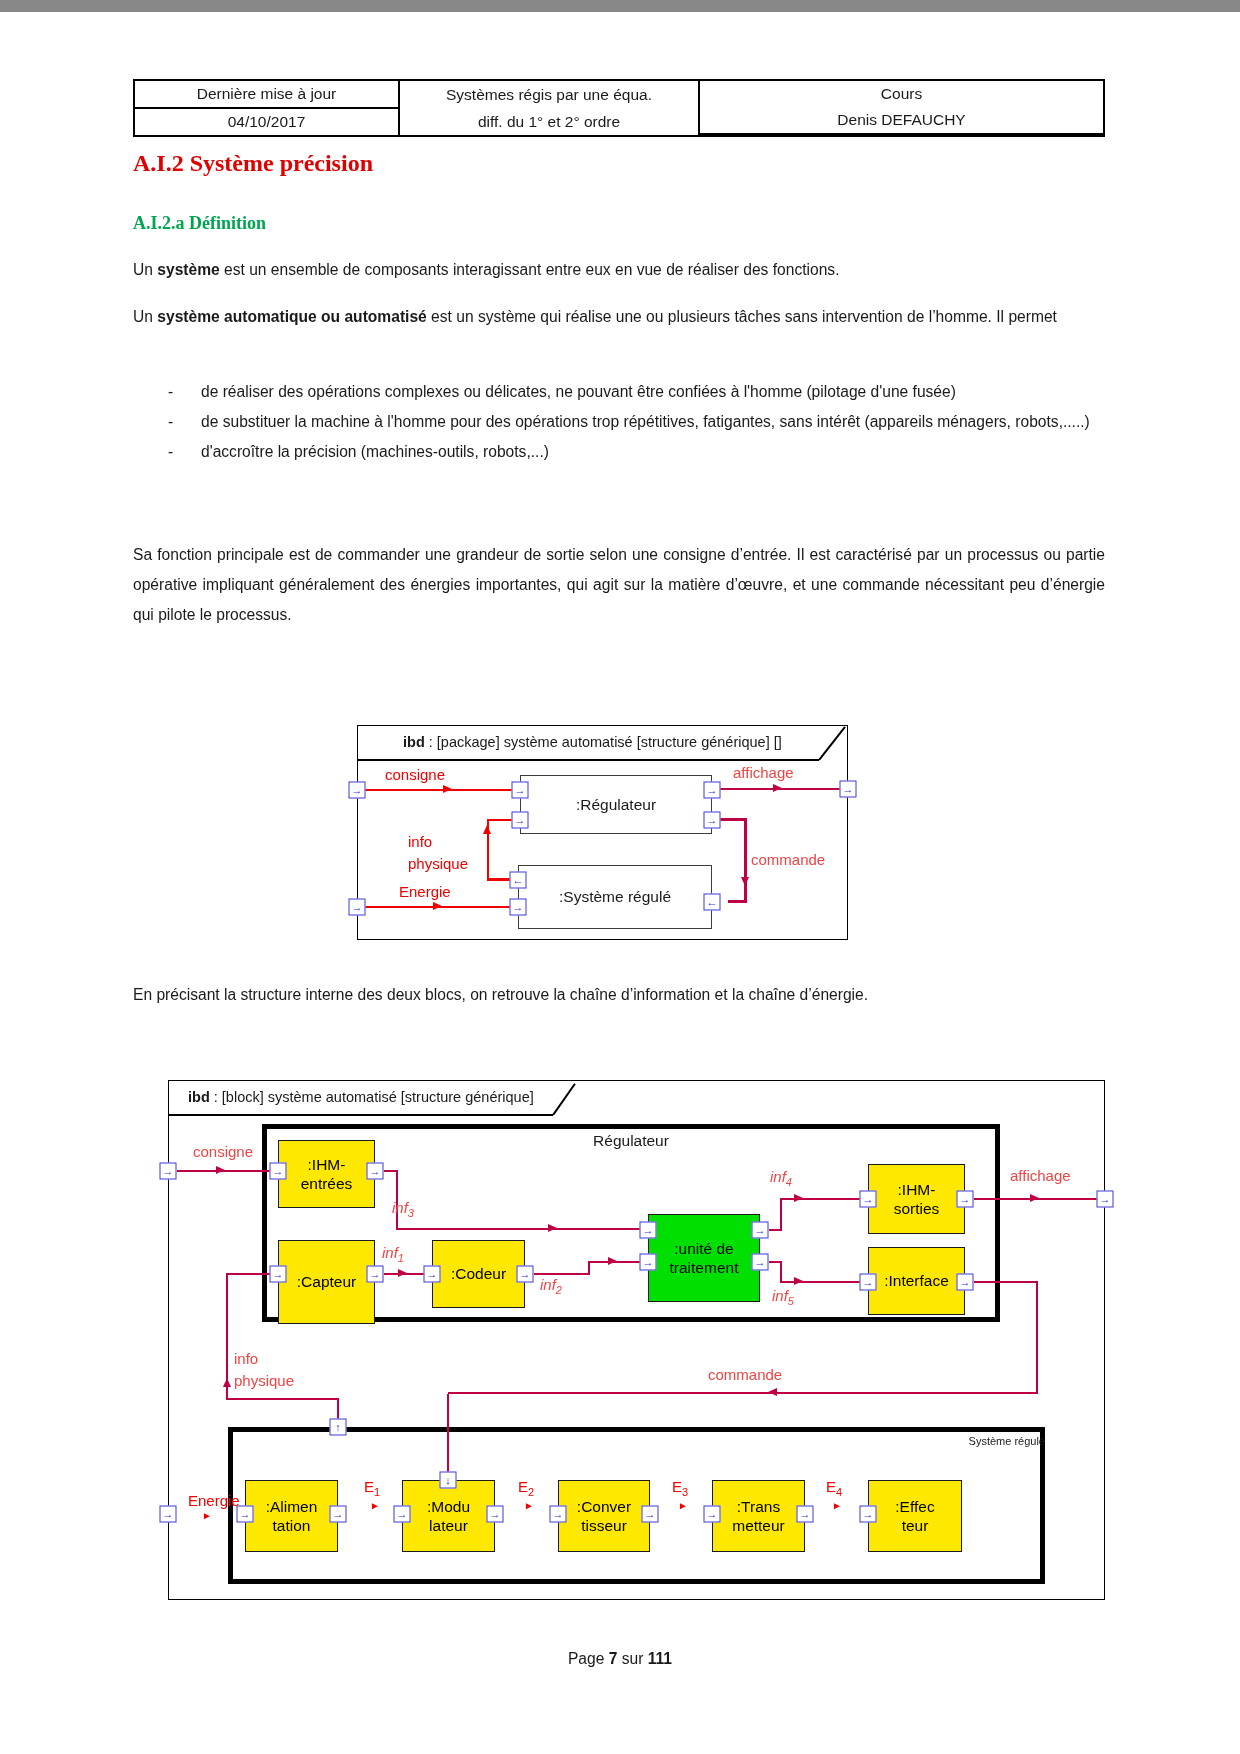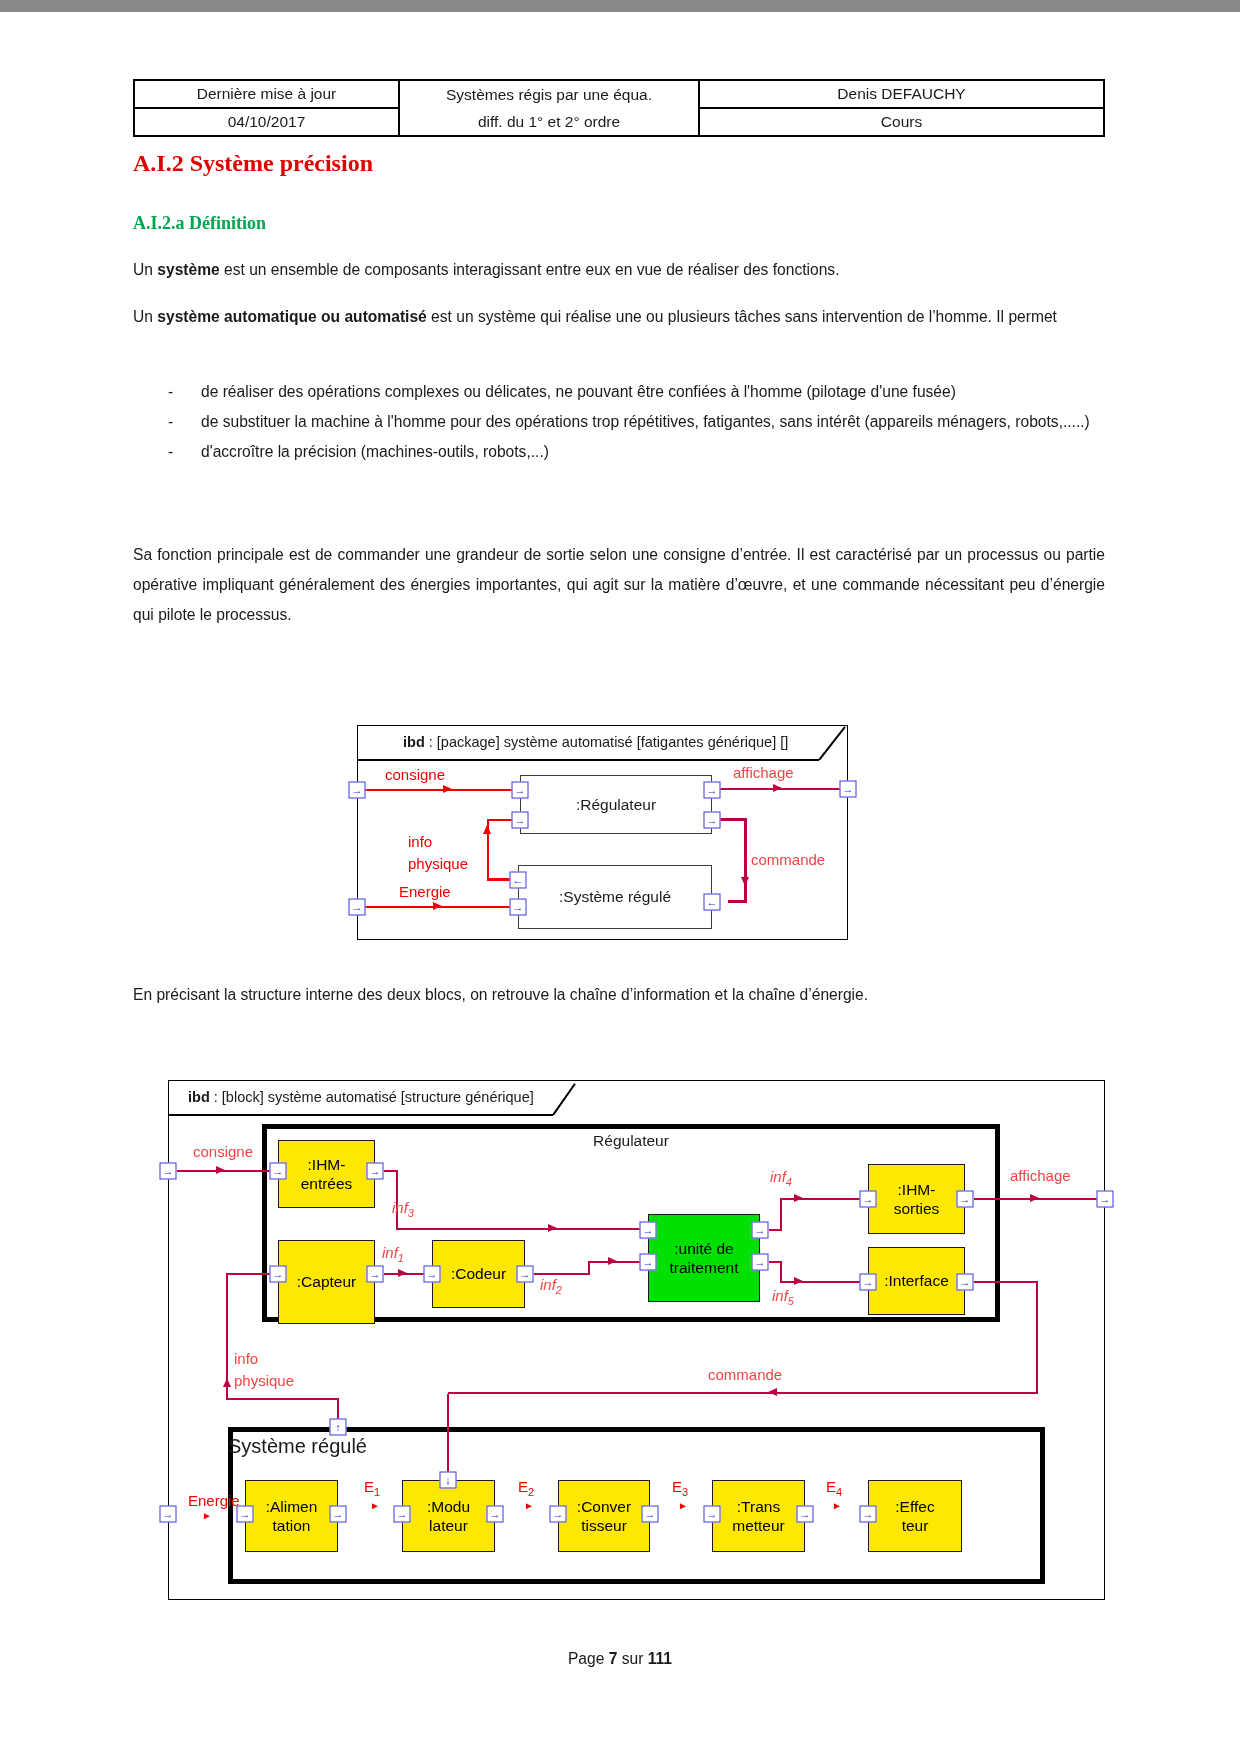--- a/index.html
+++ b/index.html
@@ -62,22 +62,22 @@
   <div id="htab">
     <div class="hcol">
       <div class="hcell hdiv">Dernière mise à jour</div>
       <div class="hcell">04/10/2017</div>
     </div>
     <div class="hcol">
       <div class="hcell">Systèmes régis par une équa.</div>
       <div class="hcell">diff. du 1° et 2° ordre</div>
     </div>
     <div class="hcol">
+      <div class="hcell">Cours</div>
       <div class="hcell hdiv">Denis DEFAUCHY</div>
-      <div class="hcell">Cours</div>
     </div>
   </div>
 
   <div id="h1" class="ser">A.I.2 Système précision</div>
   <div id="h2" class="ser">A.I.2.a Définition</div>
 
   <div class="para" style="top:243px"><span>Un </span><b>système</b><span> est un ensemble de composants interagissant entre eux en vue de réaliser des fonctions.</span></div>
 
   <div class="para" style="top:290px"><span>Un </span><b>système automatique ou automatisé</b><span> est un système qui réalise une ou plusieurs tâches sans intervention de l’homme. Il permet</span></div>
 
@@ -95,21 +95,21 @@
         <span class="txt">d'accroître la précision (machines-outils, robots,...)</span>
       </div>
   </div>
 
   <div class="para" style="top:528px">Sa fonction principale est de commander une grandeur de sortie selon une consigne d’entrée. Il est caractérisé par un processus ou partie opérative impliquant généralement des énergies importantes, qui agit sur la matière d’œuvre, et une commande nécessitant peu d’énergie qui pilote le processus.</div>
 
   <div id="d1" class="abs" style="left:357px;top:713px;width:491px;height:215px">
     <div class="frame" style="left:0;top:0;right:0;bottom:0"></div>
     <div class="tline" style="left:0;top:34px;width:462px"></div>
     <div class="diag" style="left:462px;top:34px;width:42px;transform:rotate(-52deg)"></div>
-    <div class="tabtxt" style="left:46px;top:9px"><b>ibd</b><span> : [package] système automatisé [fatigantes générique] []</span></div>
+    <div class="tabtxt" style="left:46px;top:9px"><b>ibd</b><span> : [package] système automatisé [structure générique] []</span></div>
 
     <div class="wblk" style="left:163px;top:50px;width:192px;height:59px">
         <span>:Régulateur</span>
       </div>
     <div class="wblk" style="left:161px;top:140px;width:194px;height:64px">
         <span>:Système régulé</span>
       </div>
 
     <div class="hl red" style="left:8px;top:64px;width:147px"></div>
     <div class="ah r cr" style="left:86px;top:60px"></div>
@@ -172,21 +172,21 @@
 
   <div id="d2" class="abs" style="left:168px;top:1068px;width:937px;height:520px">
     <div class="frame" style="left:0;top:0;right:0;bottom:0"></div>
     <div class="tline" style="left:0;top:34px;width:385px"></div>
     <div class="diag" style="left:385px;top:34px;width:38px;transform:rotate(-55deg)"></div>
     <div class="tabtxt" style="left:20px;top:9px"><b>ibd</b><span> : [block] système automatisé  [structure générique]</span></div>
 
     <div class="box5" style="left:94px;top:44px;width:738px;height:198px"></div>
     <div class="lbl" style="left:94px;top:52px;width:738px;text-align:center;font-size:15.5px">Régulateur</div>
     <div class="box5" style="left:60px;top:347px;width:817px;height:157px"></div>
-    <div class="lbl" style="left:60px;top:355px;width:817px;text-align:left;font-size:20px">Système régulé</div>
+    <div class="lbl" style="left:60px;top:355px;width:817px;text-align:right;font-size:11px">Système régulé</div>
 
     <div class="blk" style="left:110px;top:60px;width:97px;height:68px">
         <div>:IHM-</div>
         <div>entrées</div>
       </div>
     <div class="blk" style="left:110px;top:160px;width:97px;height:84px">
         <div>:Capteur</div>
       </div>
     <div class="blk" style="left:264px;top:160px;width:93px;height:68px">
         <div>:Codeur</div>

